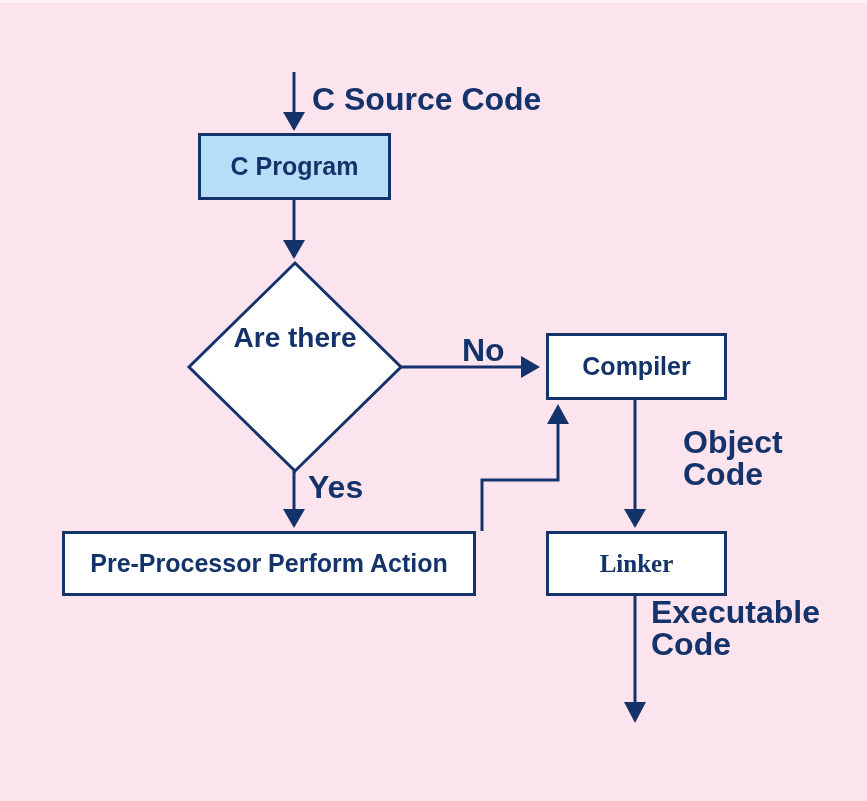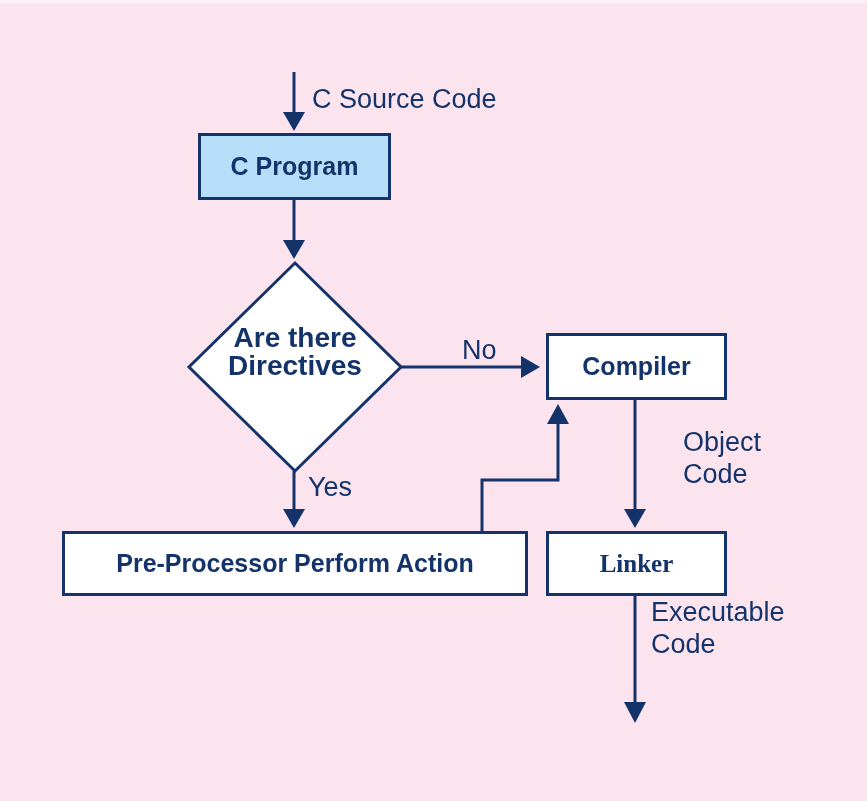--- a/index.html
+++ b/index.html
@@ -67,22 +67,22 @@
     width: 210px;
     color: var(--text);
     font-weight: 700;
     font-size: 28px;
     line-height: 28px;
     text-align: center;
   }
   .edge-label {
     position: absolute;
     color: var(--text);
-    font-weight: 400;
-    font-size: 27px;
+    font-weight: 700;
+    font-size: 32px;
     line-height: 32px;
   }
   .lbl-source     { left: 312px; top: 83px;  }
   .lbl-no         { left: 462px; top: 334px; }
   .lbl-yes        { left: 308px; top: 471px; }
   .lbl-object     { left: 651px; top: 426px; width: 112px; margin-left: 32px; }
   .lbl-executable { left: 651px; top: 596px; width: 172px; }
 </style>
 </head>
 <body>
@@ -134,31 +134,30 @@
   </svg>
 
   <div class="node blue" style="left:198px; top:133px; width:193px; height:67px;">
     <span>C Program</span>
   </div>
 
   <div class="node" style="left:546px; top:333px; width:181px; height:67px;">
     <span>Compiler</span>
   </div>
 
-  <div class="node" style="left:62px; top:531px; width:466px; height:65px;">
+  <div class="node" style="left:62px; top:531px; width:414px; height:65px;">
     <span>Pre-Processor Perform Action</span>
   </div>
 
   <div class="node" style="left:546px; top:531px; width:181px; height:65px;font-family:Liberation Serif, serif;">
     <span>Linker</span>
   </div>
 
   <div class="diamond-label">
     <div>Are there</div>
-    <div>Directives</div>
   </div>
 
   <div class="edge-label lbl-source">C Source Code</div>
   <div class="edge-label lbl-no">No</div>
   <div class="edge-label lbl-yes">Yes</div>
   <div class="edge-label lbl-object">Object Code</div>
   <div class="edge-label lbl-executable">Executable Code</div>
 
 </div>
 

